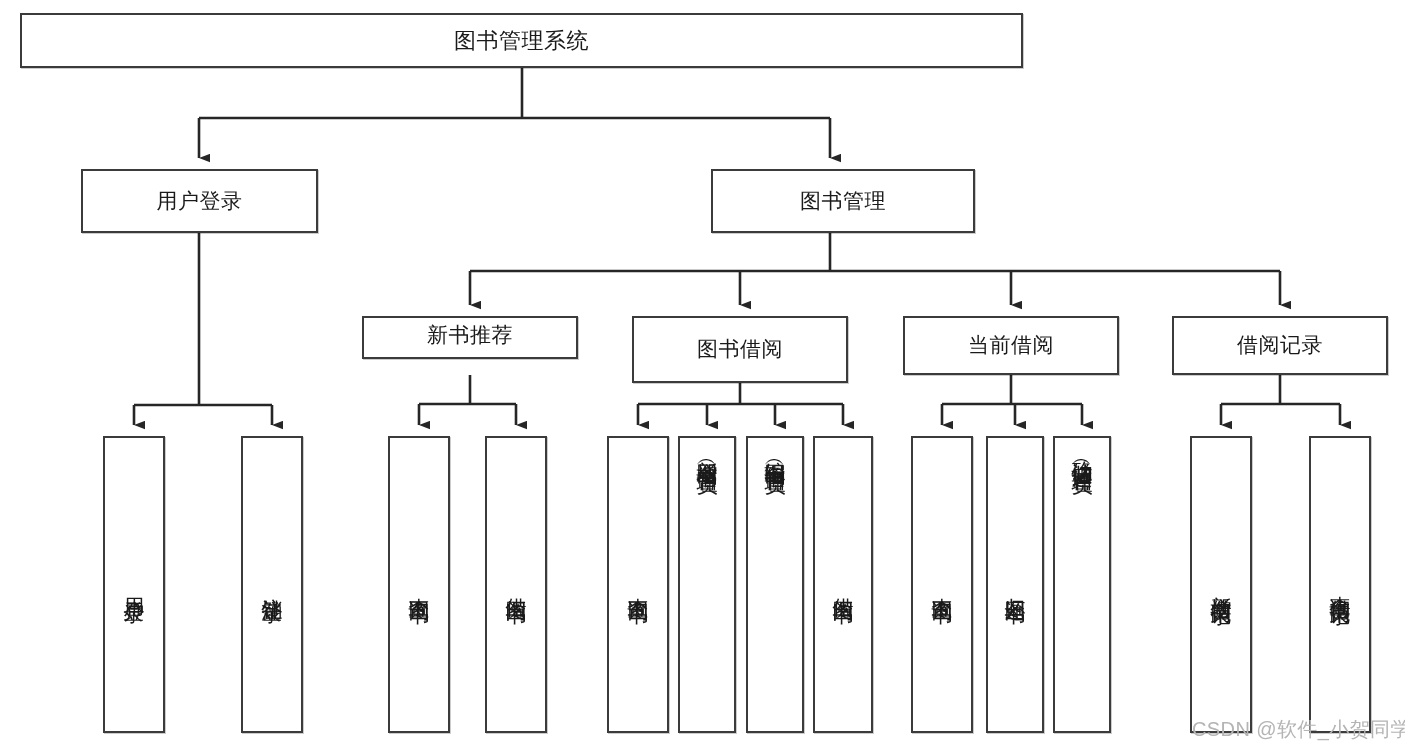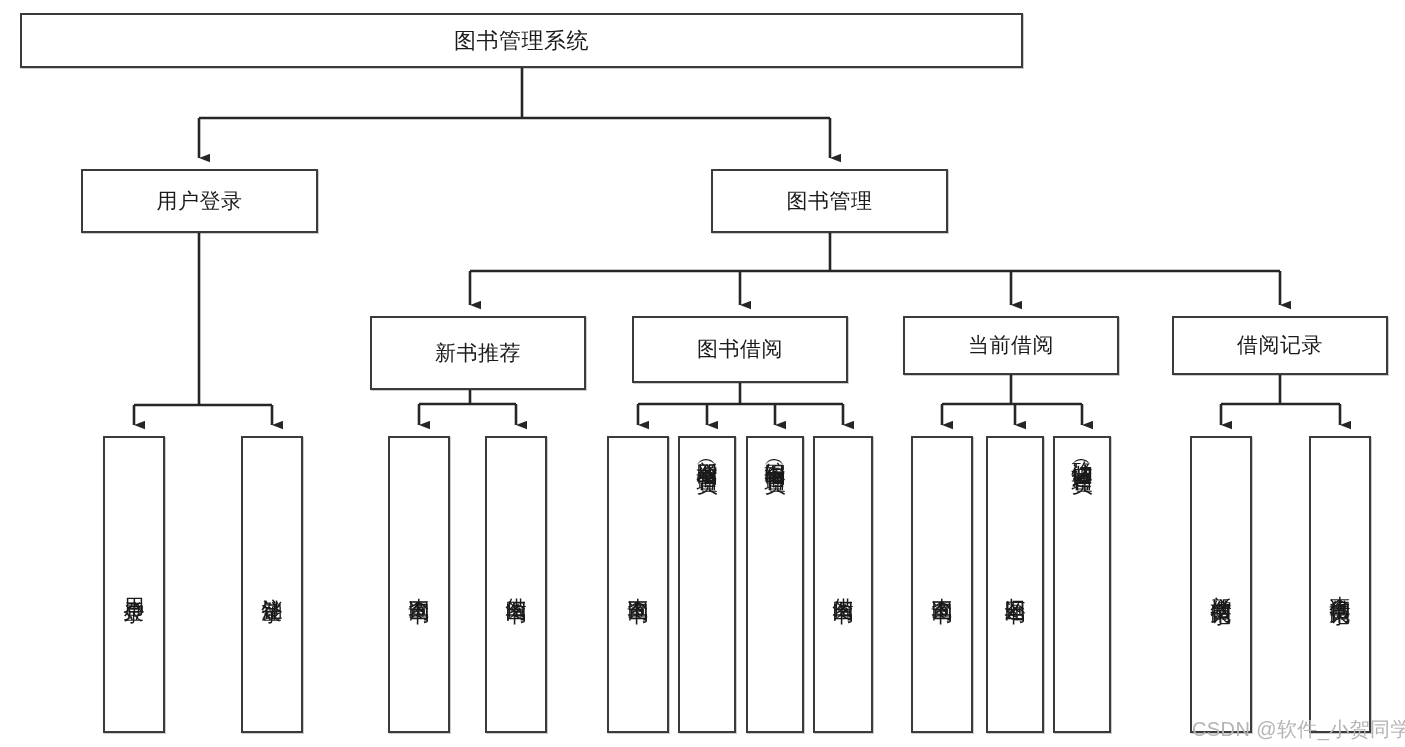--- a/index.html
+++ b/index.html
@@ -127,25 +127,25 @@
     </g>
   </svg>
 
   <div class="node horiz root" style="left:20px; top:13px; width:1003px; height:55px;">
     <span class="label">图书管理系统</span>
   </div>
 
   <div class="node horiz" style="left:81px; top:169px; width:237px; height:64px;">
     <span class="label">用户登录</span>
   </div>
-  <div class="node horiz" style="left:711px; top:169px; width:237px; height:64px;">
+  <div class="node horiz" style="left:711px; top:169px; width:264px; height:64px;">
     <span class="label">图书管理</span>
   </div>
 
-  <div class="node horiz" style="left:370px; top:316px; width:216px; height:74px;">
+  <div class="node horiz" style="left:362px; top:316px; width:216px; height:43px;font-family:Liberation Mono, monospace;">
     <span class="label">新书推荐</span>
   </div>
   <div class="node horiz" style="left:632px; top:316px; width:216px; height:67px;">
     <span class="label">图书借阅</span>
   </div>
   <div class="node horiz" style="left:903px; top:316px; width:216px; height:59px;">
     <span class="label">当前借阅</span>
   </div>
   <div class="node horiz" style="left:1172px; top:316px; width:216px; height:59px;">
     <span class="label">借阅记录</span>

